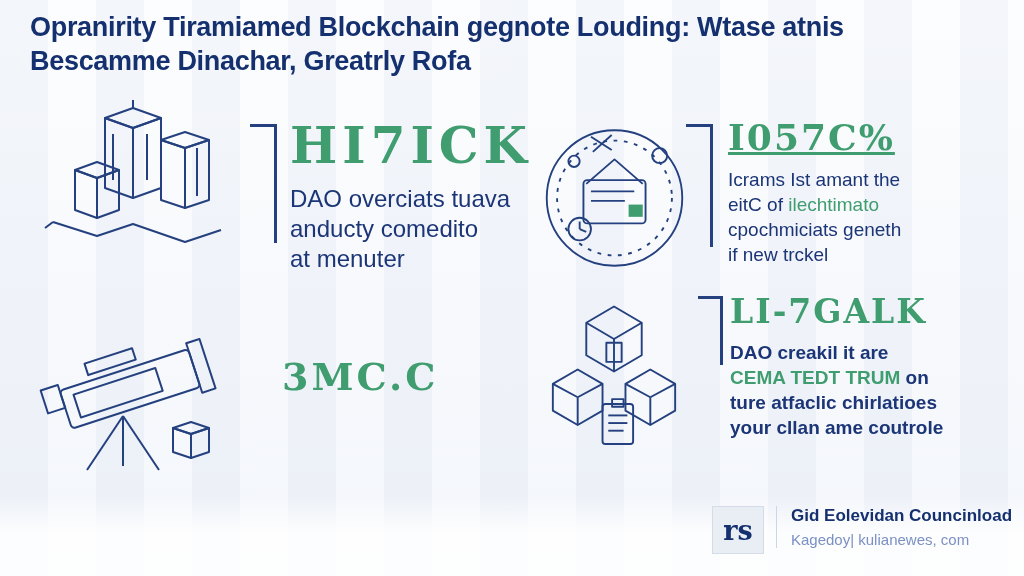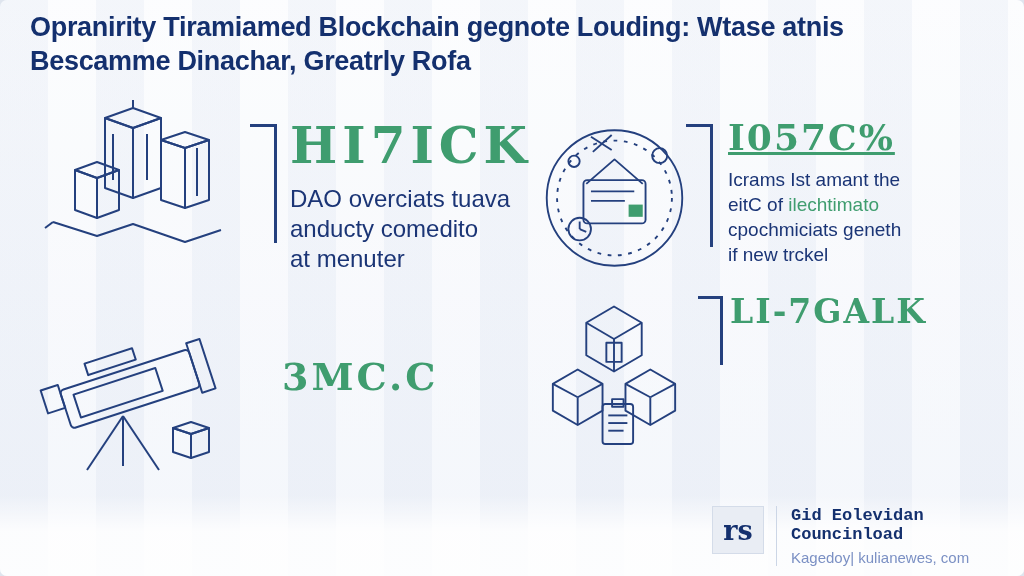--- a/index.html
+++ b/index.html
@@ -1,20 +1,19 @@
 <!DOCTYPE html>
 <html><head>
 <meta charset="utf-8">
 <style>
   html,body{margin:0;padding:0;background:#dfe5ee;}
   .page{
     position:relative;width:1024px;height:576px;overflow:hidden;
     background:linear-gradient(180deg,#fbfcfe 0%,#f1f4fa 100%);
     font-family:"Liberation Sans", sans-serif;
-    border-radius:7px;
   }
   .bg-texture{
     position:absolute;inset:0;
     background:repeating-linear-gradient(90deg,
       rgba(198,210,230,0.14) 0 48px,
       rgba(255,255,255,0.20) 48px 96px);
     pointer-events:none;
   }
   .header{position:absolute;left:30px;top:10px;width:965px;color:#14306e;}
   .title-line{font-size:27px;line-height:34px;font-weight:bold;letter-spacing:-0.3px;}
@@ -46,21 +45,21 @@
     position:absolute;left:0;top:495px;width:1024px;height:81px;
     background:linear-gradient(180deg,rgba(255,255,255,0) 0%,rgba(255,255,255,0.85) 45%);
   }
   .logo-box{
     position:absolute;left:712px;top:506px;width:50px;height:46px;
     background:#e9edf4;border:1px solid #d4dce9;
     display:flex;align-items:center;justify-content:center;
     font-family:"DejaVu Serif", serif;font-size:27px;font-weight:bold;color:#14306e;
   }
   .footer-text{position:absolute;left:776px;top:506px;border-left:1px solid #ccd6e6;padding-left:14px;}
-  .footer-line1{font-size:17px;font-weight:bold;color:#14306e;font-family:Liberation Mono, monospace;}
+  .footer-line1{font-size:17px;font-weight:bold;color:#14306e;}
   .footer-line2{font-size:15px;color:#7b90c4;margin-top:5px;}
 </style>
 </head>
 <body>
 
 <div class="page">
   <div class="bg-texture"></div>
 
   <div class="header">
     <div class="title-line">Opranirity Tiramiamed Blockchain gegnote Louding: Wtase atnis</div>
@@ -172,20 +171,26 @@
         <rect x="88" y="115" width="12" height="8"></rect>
         <line x1="84" y1="132" x2="104" y2="132"></line>
         <line x1="84" y1="140" x2="104" y2="140"></line>
         <line x1="84" y1="148" x2="100" y2="148"></line>
       </g>
     </svg>
   </div>
   <div class="bracket" style="left:698px;top:296px;width:22px;height:66px;"></div>
   <div class="textcol" style="left:730px;top:292px;width:285px;">
     <div class="stat stat-4">LI-7GALK</div>
+    <div class="lines lines-4">
+        <div class="tline"><span class="navy bold">DAO creakil it are</span></div>
+        <div class="tline"><span class="green bold">CEMA TEDT TRUM</span><span class="navy bold"> on</span></div>
+        <div class="tline"><span class="navy bold">ture atfaclic chirlatioes</span></div>
+        <div class="tline"><span class="navy bold">your cllan ame coutrole</span></div>
+      </div>
   </div>
 
   <div class="footer-band"></div>
   <div class="logo-box">rs</div>
   <div class="footer-text">
     <div class="footer-line1">Gid Eolevidan Councinload</div>
     <div class="footer-line2">Kagedoy| kulianewes, com</div>
   </div>
 </div>
 

